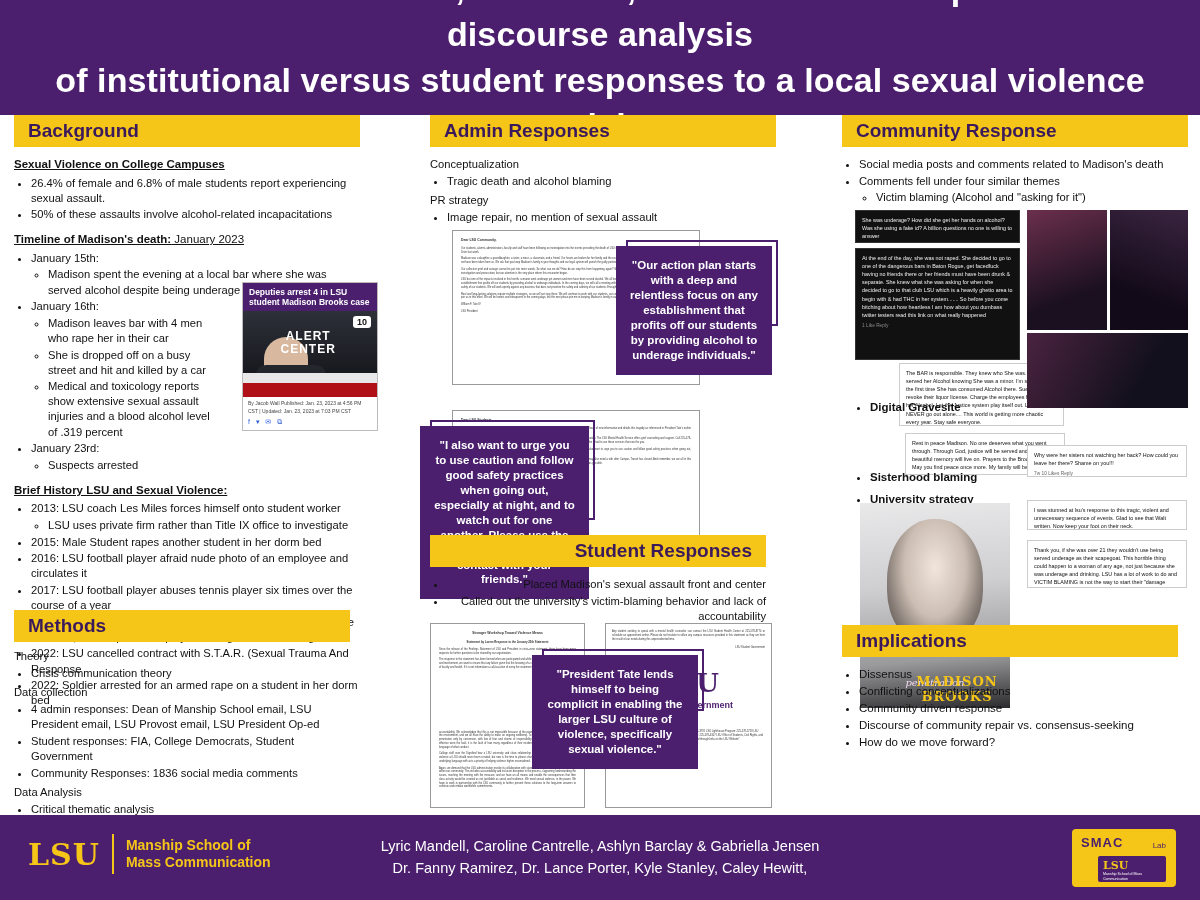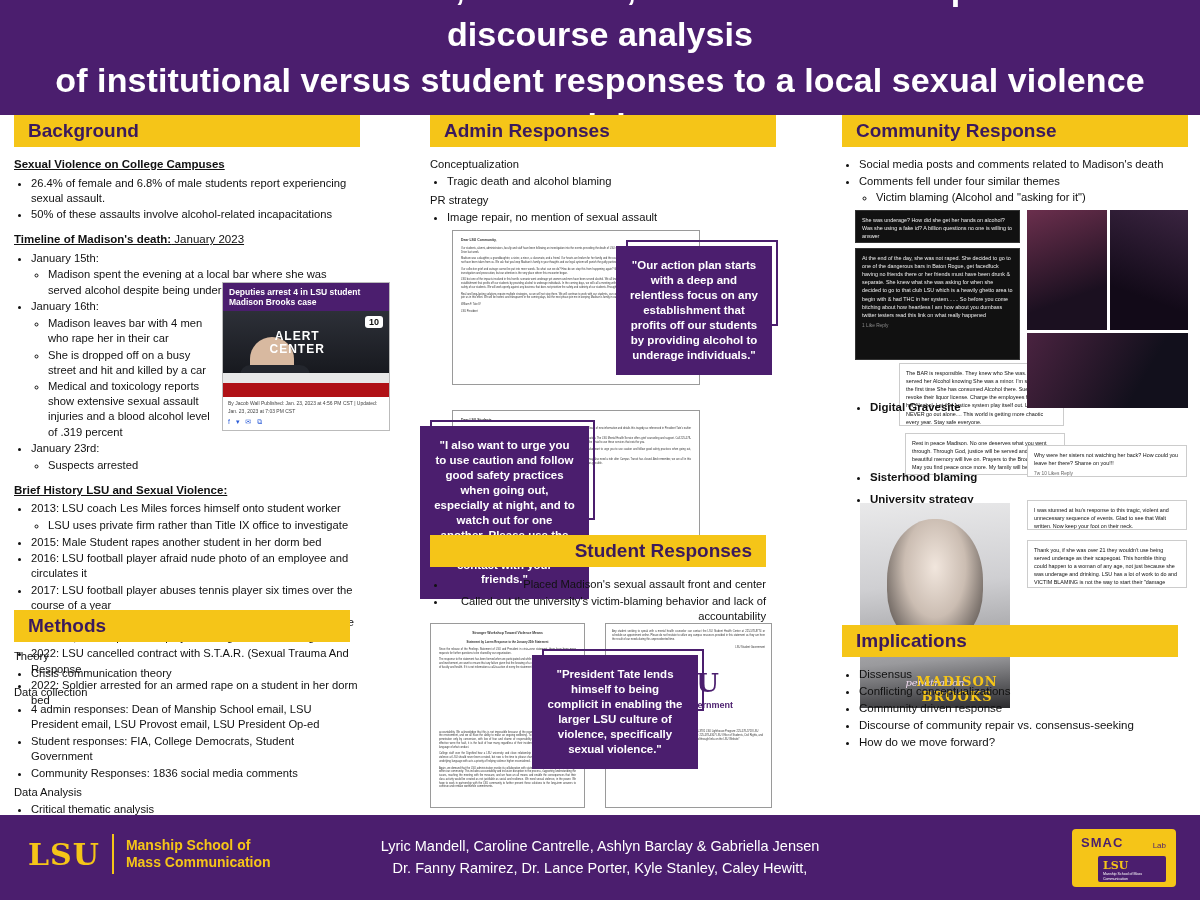--- a/index.html
+++ b/index.html
@@ -204,21 +204,21 @@
             </ul>
           <li>2015: Male Student rapes another student in her dorm bed</li>
           <li>2016: LSU football player afraid nude photo of an employee and circulates it</li>
           <li>2017: LSU football player abuses tennis player six times over the course of a year</li>
           <li>2018 - 2020: French grad student D'espalungue assaults multiple students, LSU kept him employed throughout the investigation</li>
           <li>2022: LSU cancelled contract with S.T.A.R. (Sexual Trauma And Response</li>
           <li>2022: Soldier arrested for an armed rape on a student in her dorm bed</li>
         </ul>
       </div>
 
-      <div class="news" style="left:208px; top:167px; width:168px;">
+      <div class="news" style="left:228px; top:167px; width:136px;">
         <div class="cap">Deputies arrest 4 in LSU student Madison Brooks case</div>
         <div class="vid">
           <div class="studio"></div>
           <div class="anchor"></div>
           <div class="anchorbody"></div>
           <div class="alert">ALERT<br>CENTER</div>
           <div class="logo">10</div>
           <div class="ticker2"></div>
           <div class="ticker"></div>
         </div>

